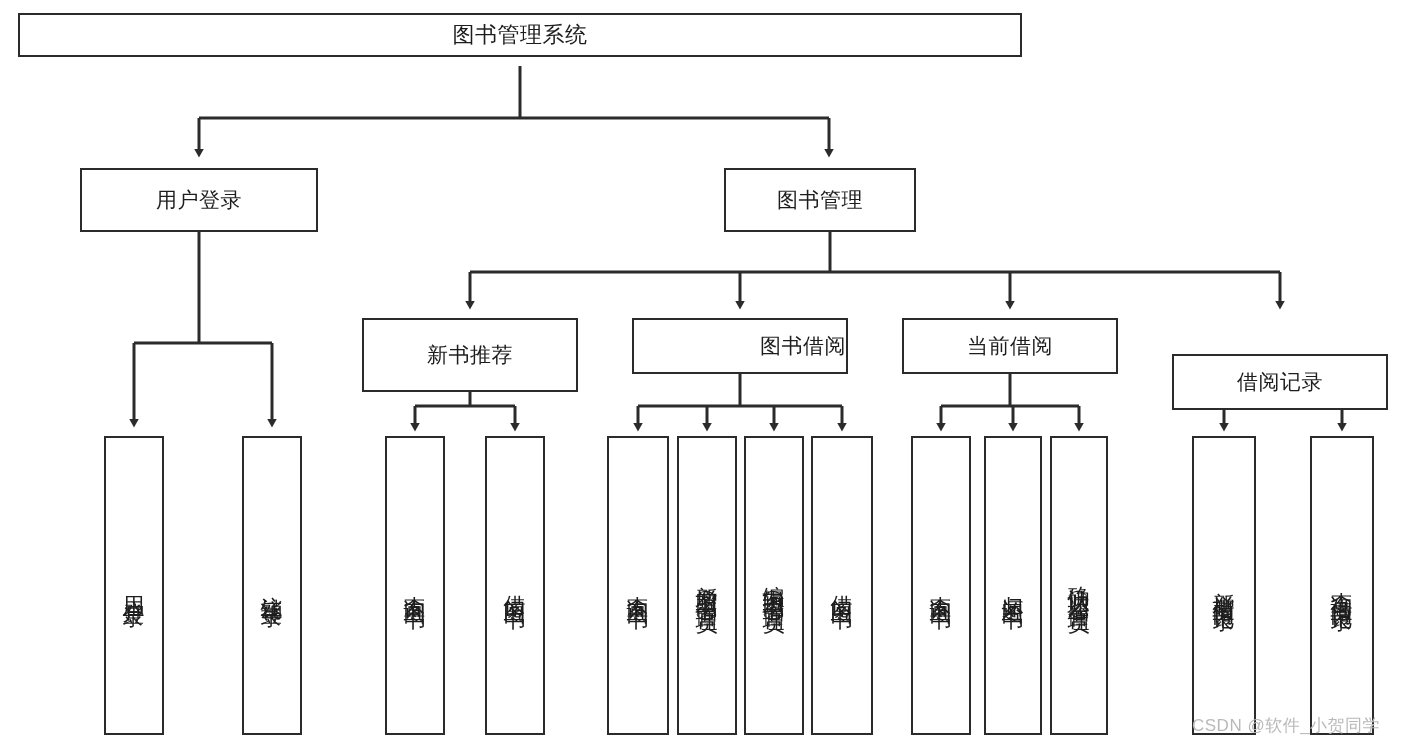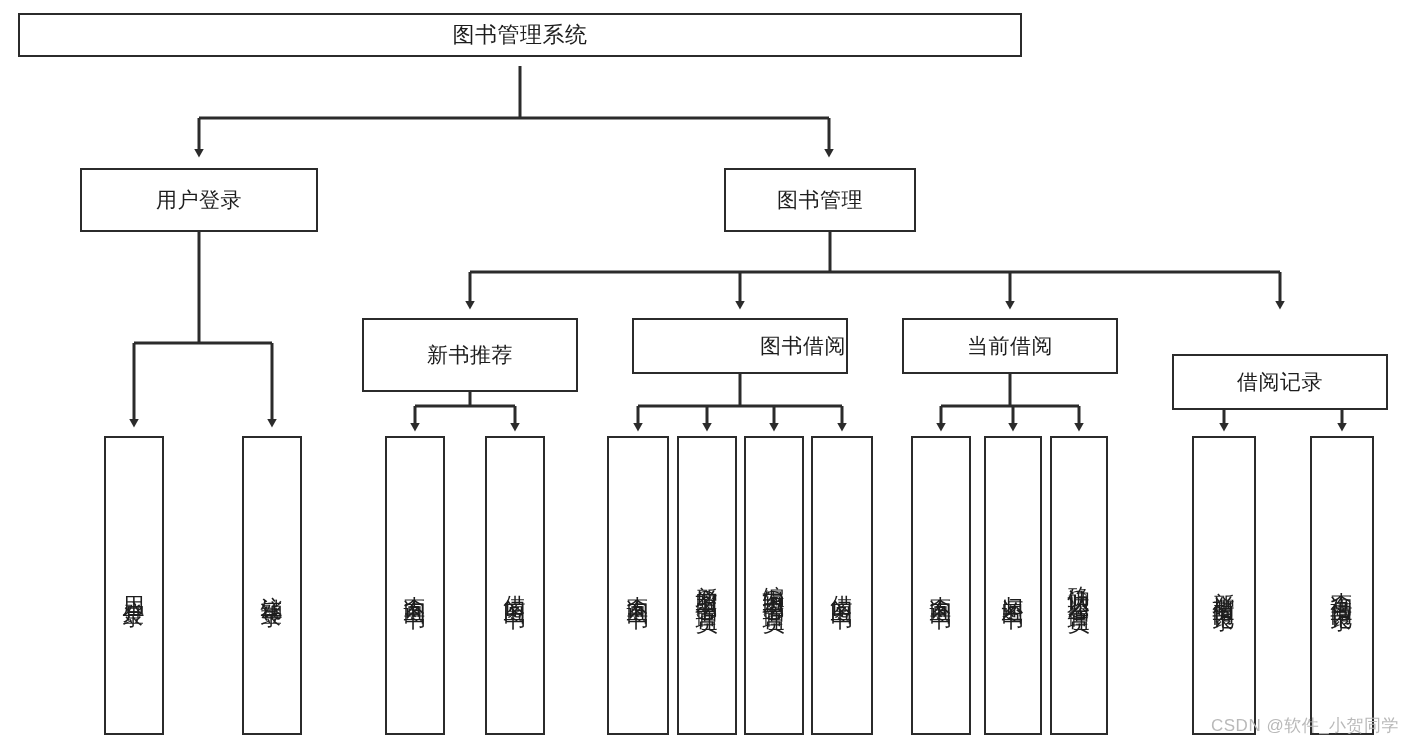--- a/index.html
+++ b/index.html
@@ -65,21 +65,20 @@
     line-height: 1.05;
     max-height: 100%;
   }
   .watermark {
     position: absolute;
     color: #b9b9b9;
     font-size: 17px;
     white-space: nowrap;
     z-index: 3;
     letter-spacing: 0.5px;
-    padding-left: 19px;
   }
 </style>
 </head>
 <body>
 
 <div id="diagram-canvas">
 
   <svg id="edges-layer" width="1405" height="747" viewBox="0 0 1405 747" xmlns="http://www.w3.org/2000/svg">
     <defs>
       <marker id="arrowhead" markerWidth="9" markerHeight="10" refX="1.5" refY="5" orient="auto" markerUnits="userSpaceOnUse">

